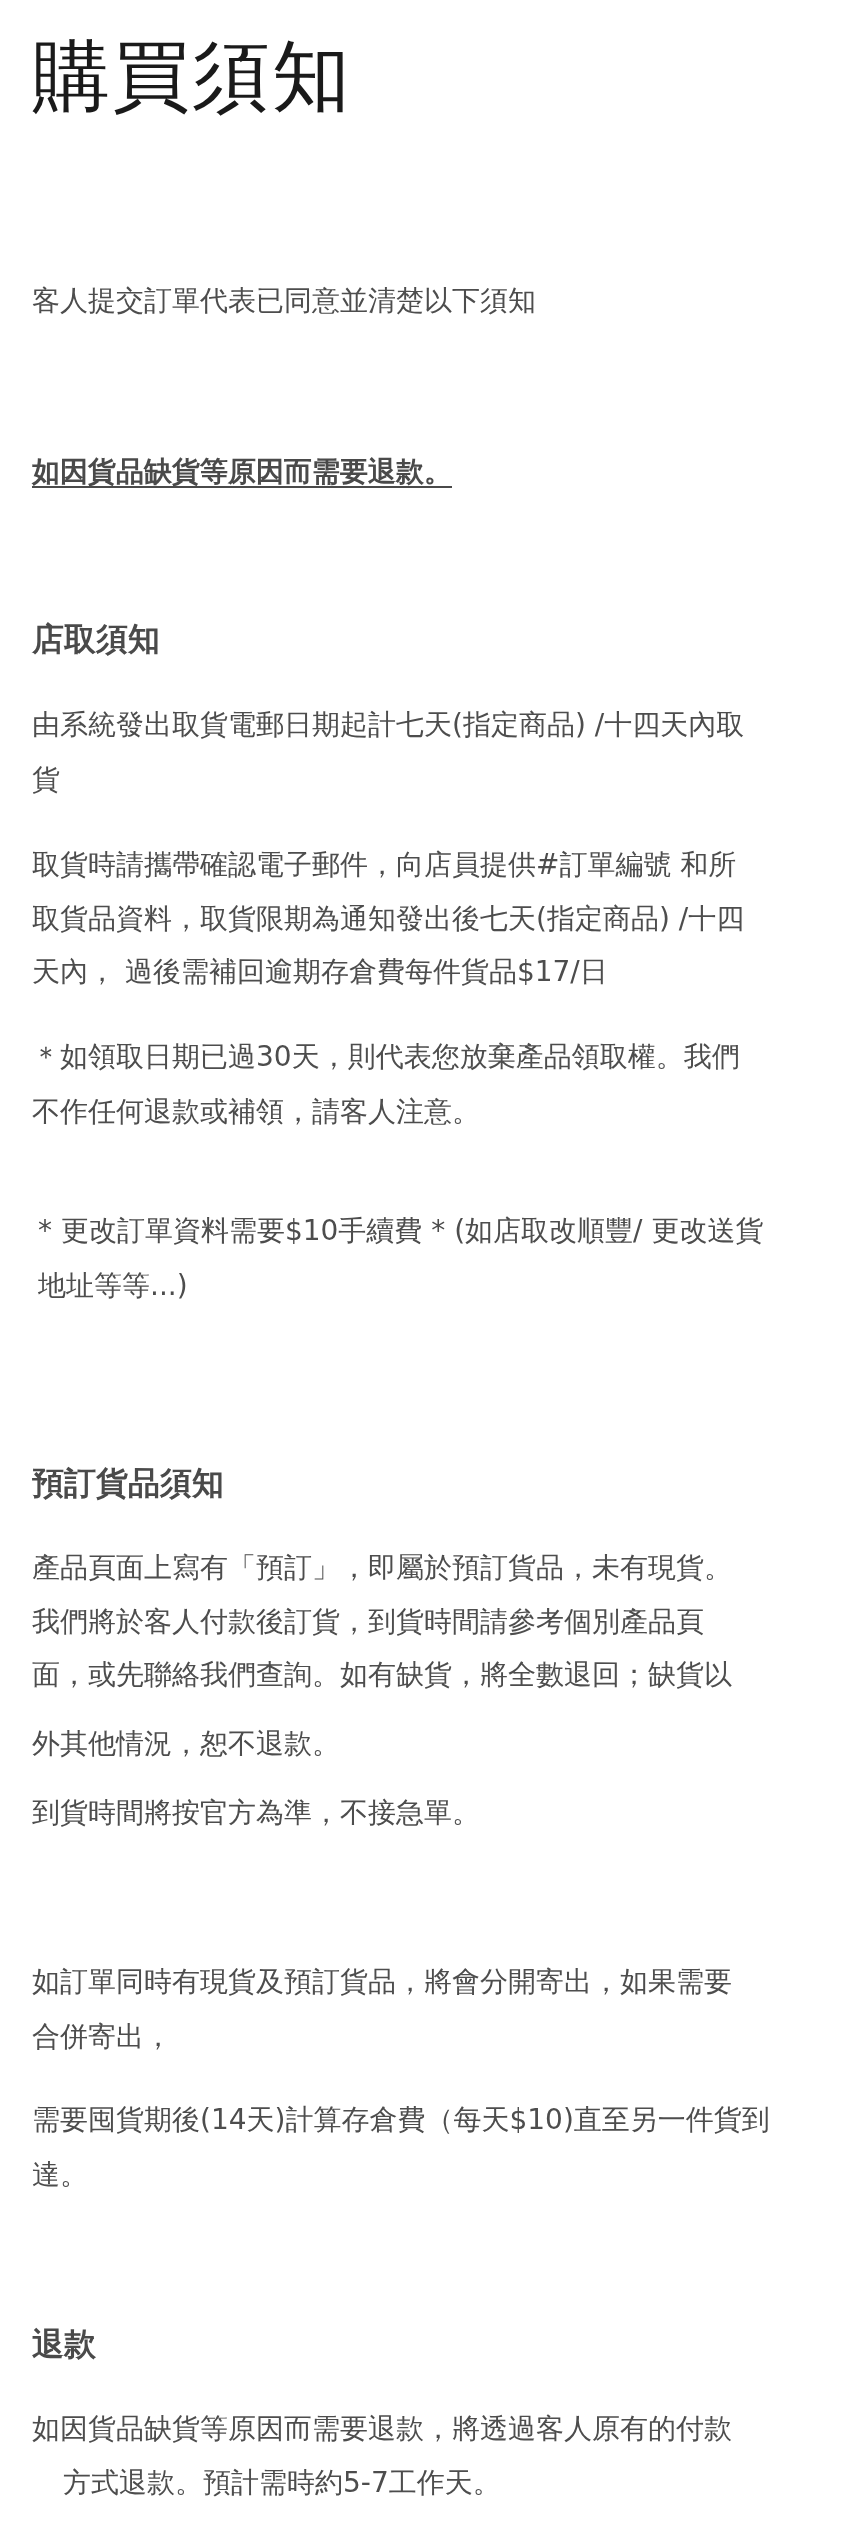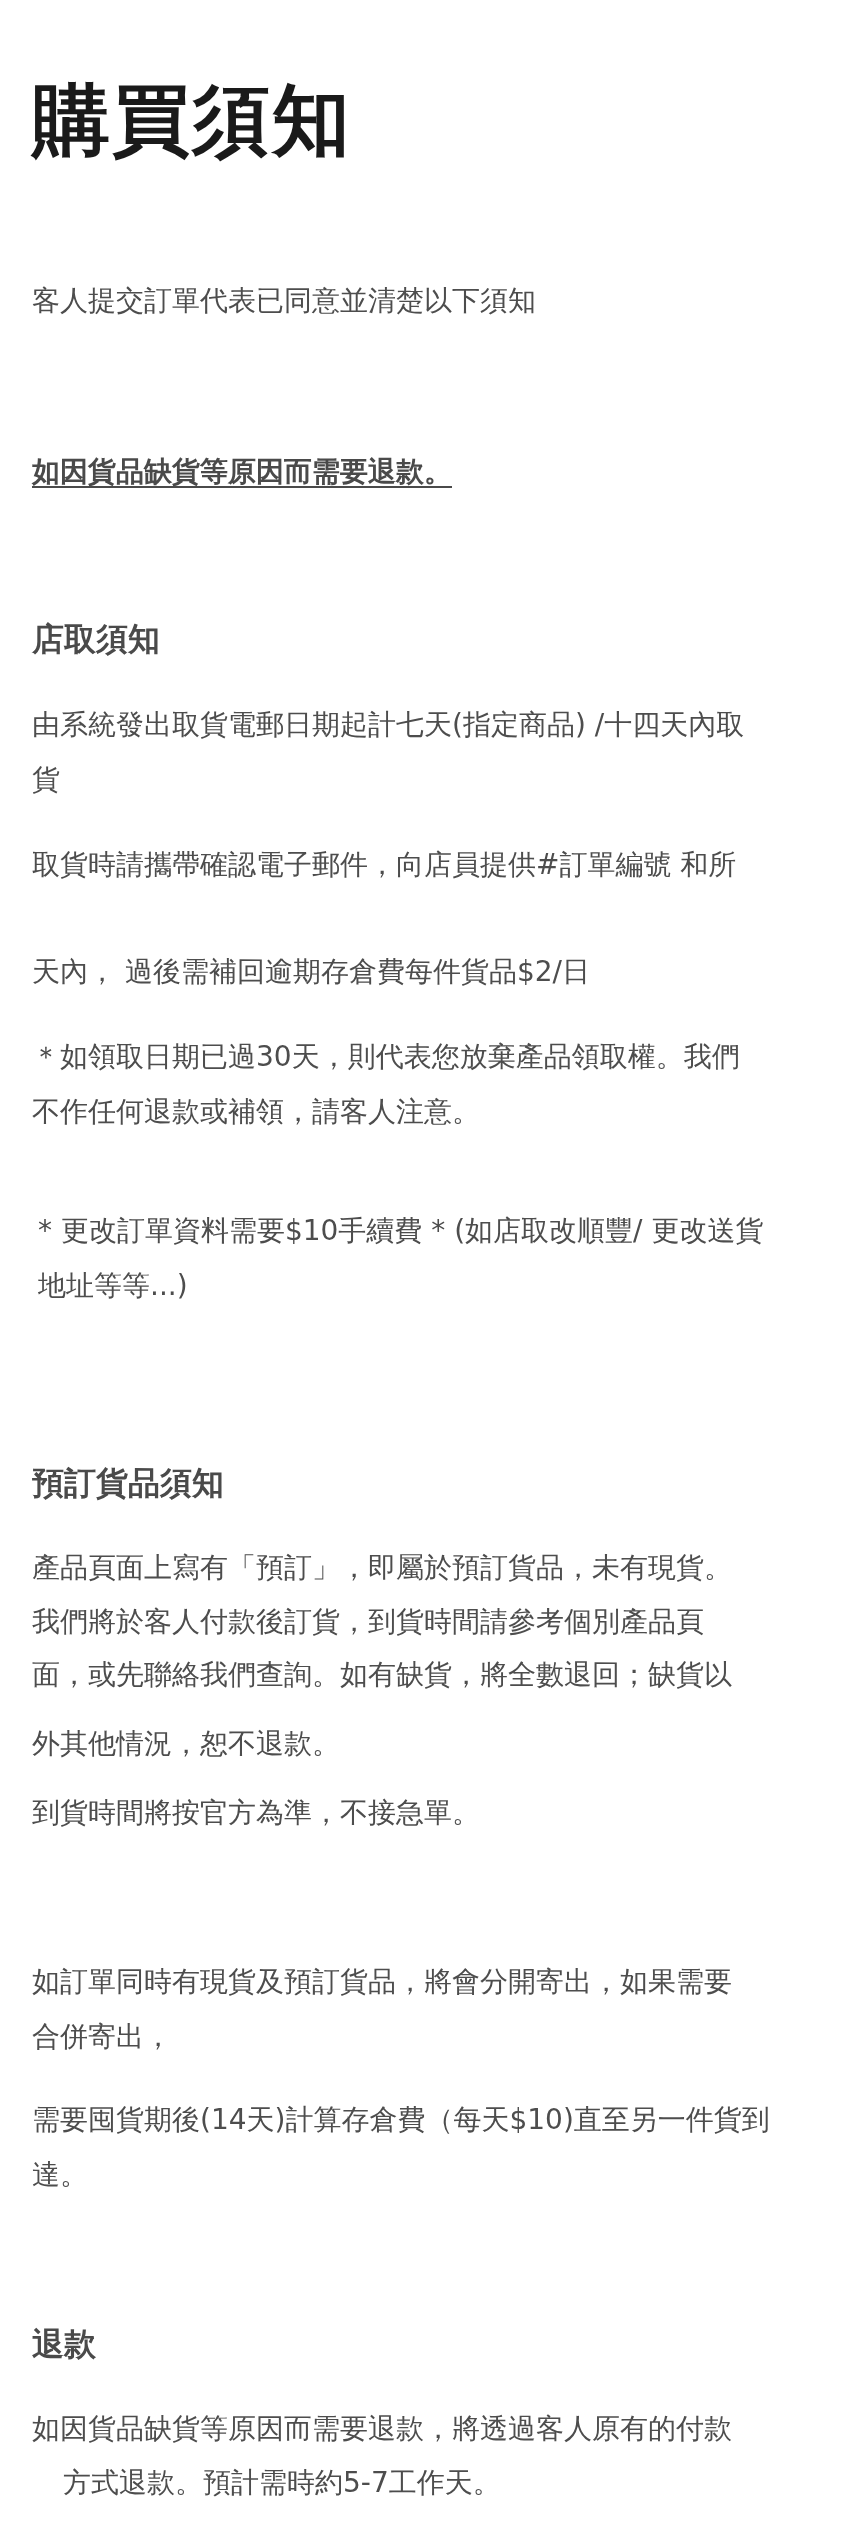--- a/index.html
+++ b/index.html
@@ -25,23 +25,22 @@
     .abs {
       position: absolute;
       left: 32px;
       white-space: nowrap;
       margin: 0;
     }
     .title {
       font-size: 78px;
       line-height: 80px;
       color: #1a1a1a;
-      font-weight: bold;
+      font-weight: normal;
       letter-spacing: 2px;
-      margin-top: 44px;
     }
     .line {
       font-size: 28px;
       line-height: 34px;
       color: #4d4d4d;
     }
     .heading {
       font-size: 32px;
       line-height: 34px;
       font-weight: bold;
@@ -68,21 +67,22 @@
   <p class="abs line" style="top:284px;">客人提交訂單代表已同意並清楚以下須知</p>
 
   <p class="abs notice" style="top:455px;">如因貨品缺貨等原因而需要退款。</p>
 
   <h2 class="abs heading" style="top:622px;">店取須知</h2>
 
   <p class="abs line" style="top:708px;">由系統發出取貨電郵日期起計七天(指定商品) /十四天內取</p>
   <p class="abs line" style="top:763px;">貨</p>
 
   <p class="abs line" style="top:848px;">取貨時請攜帶確認電子郵件，向店員提供#訂單編號 和所</p>
-  <p class="abs line" style="top:955px;">天內， 過後需補回逾期存倉費每件貨品$2/日</p>
+  <p class="abs line" style="top:902px;">取貨品資料，取貨限期為通知發出後七天(指定商品) /十四</p>
+  <p class="abs line" style="top:955px;">天內， 過後需補回逾期存倉費每件貨品$17/日</p>
 
   <p class="abs line" style="top:1040px;">＊如領取日期已過30天，則代表您放棄產品領取權。我們</p>
   <p class="abs line" style="top:1095px;">不作任何退款或補領，請客人注意。</p>
 
   <p class="abs line indent" style="top:1214px;">* 更改訂單資料需要$10手續費 * (如店取改順豐/ 更改送貨</p>
   <p class="abs line indent" style="top:1269px;">地址等等...)</p>
 
   <h2 class="abs heading" style="top:1466px;">預訂貨品須知</h2>
 
   <p class="abs line" style="top:1551px;">產品頁面上寫有「預訂」，即屬於預訂貨品，未有現貨。</p>

